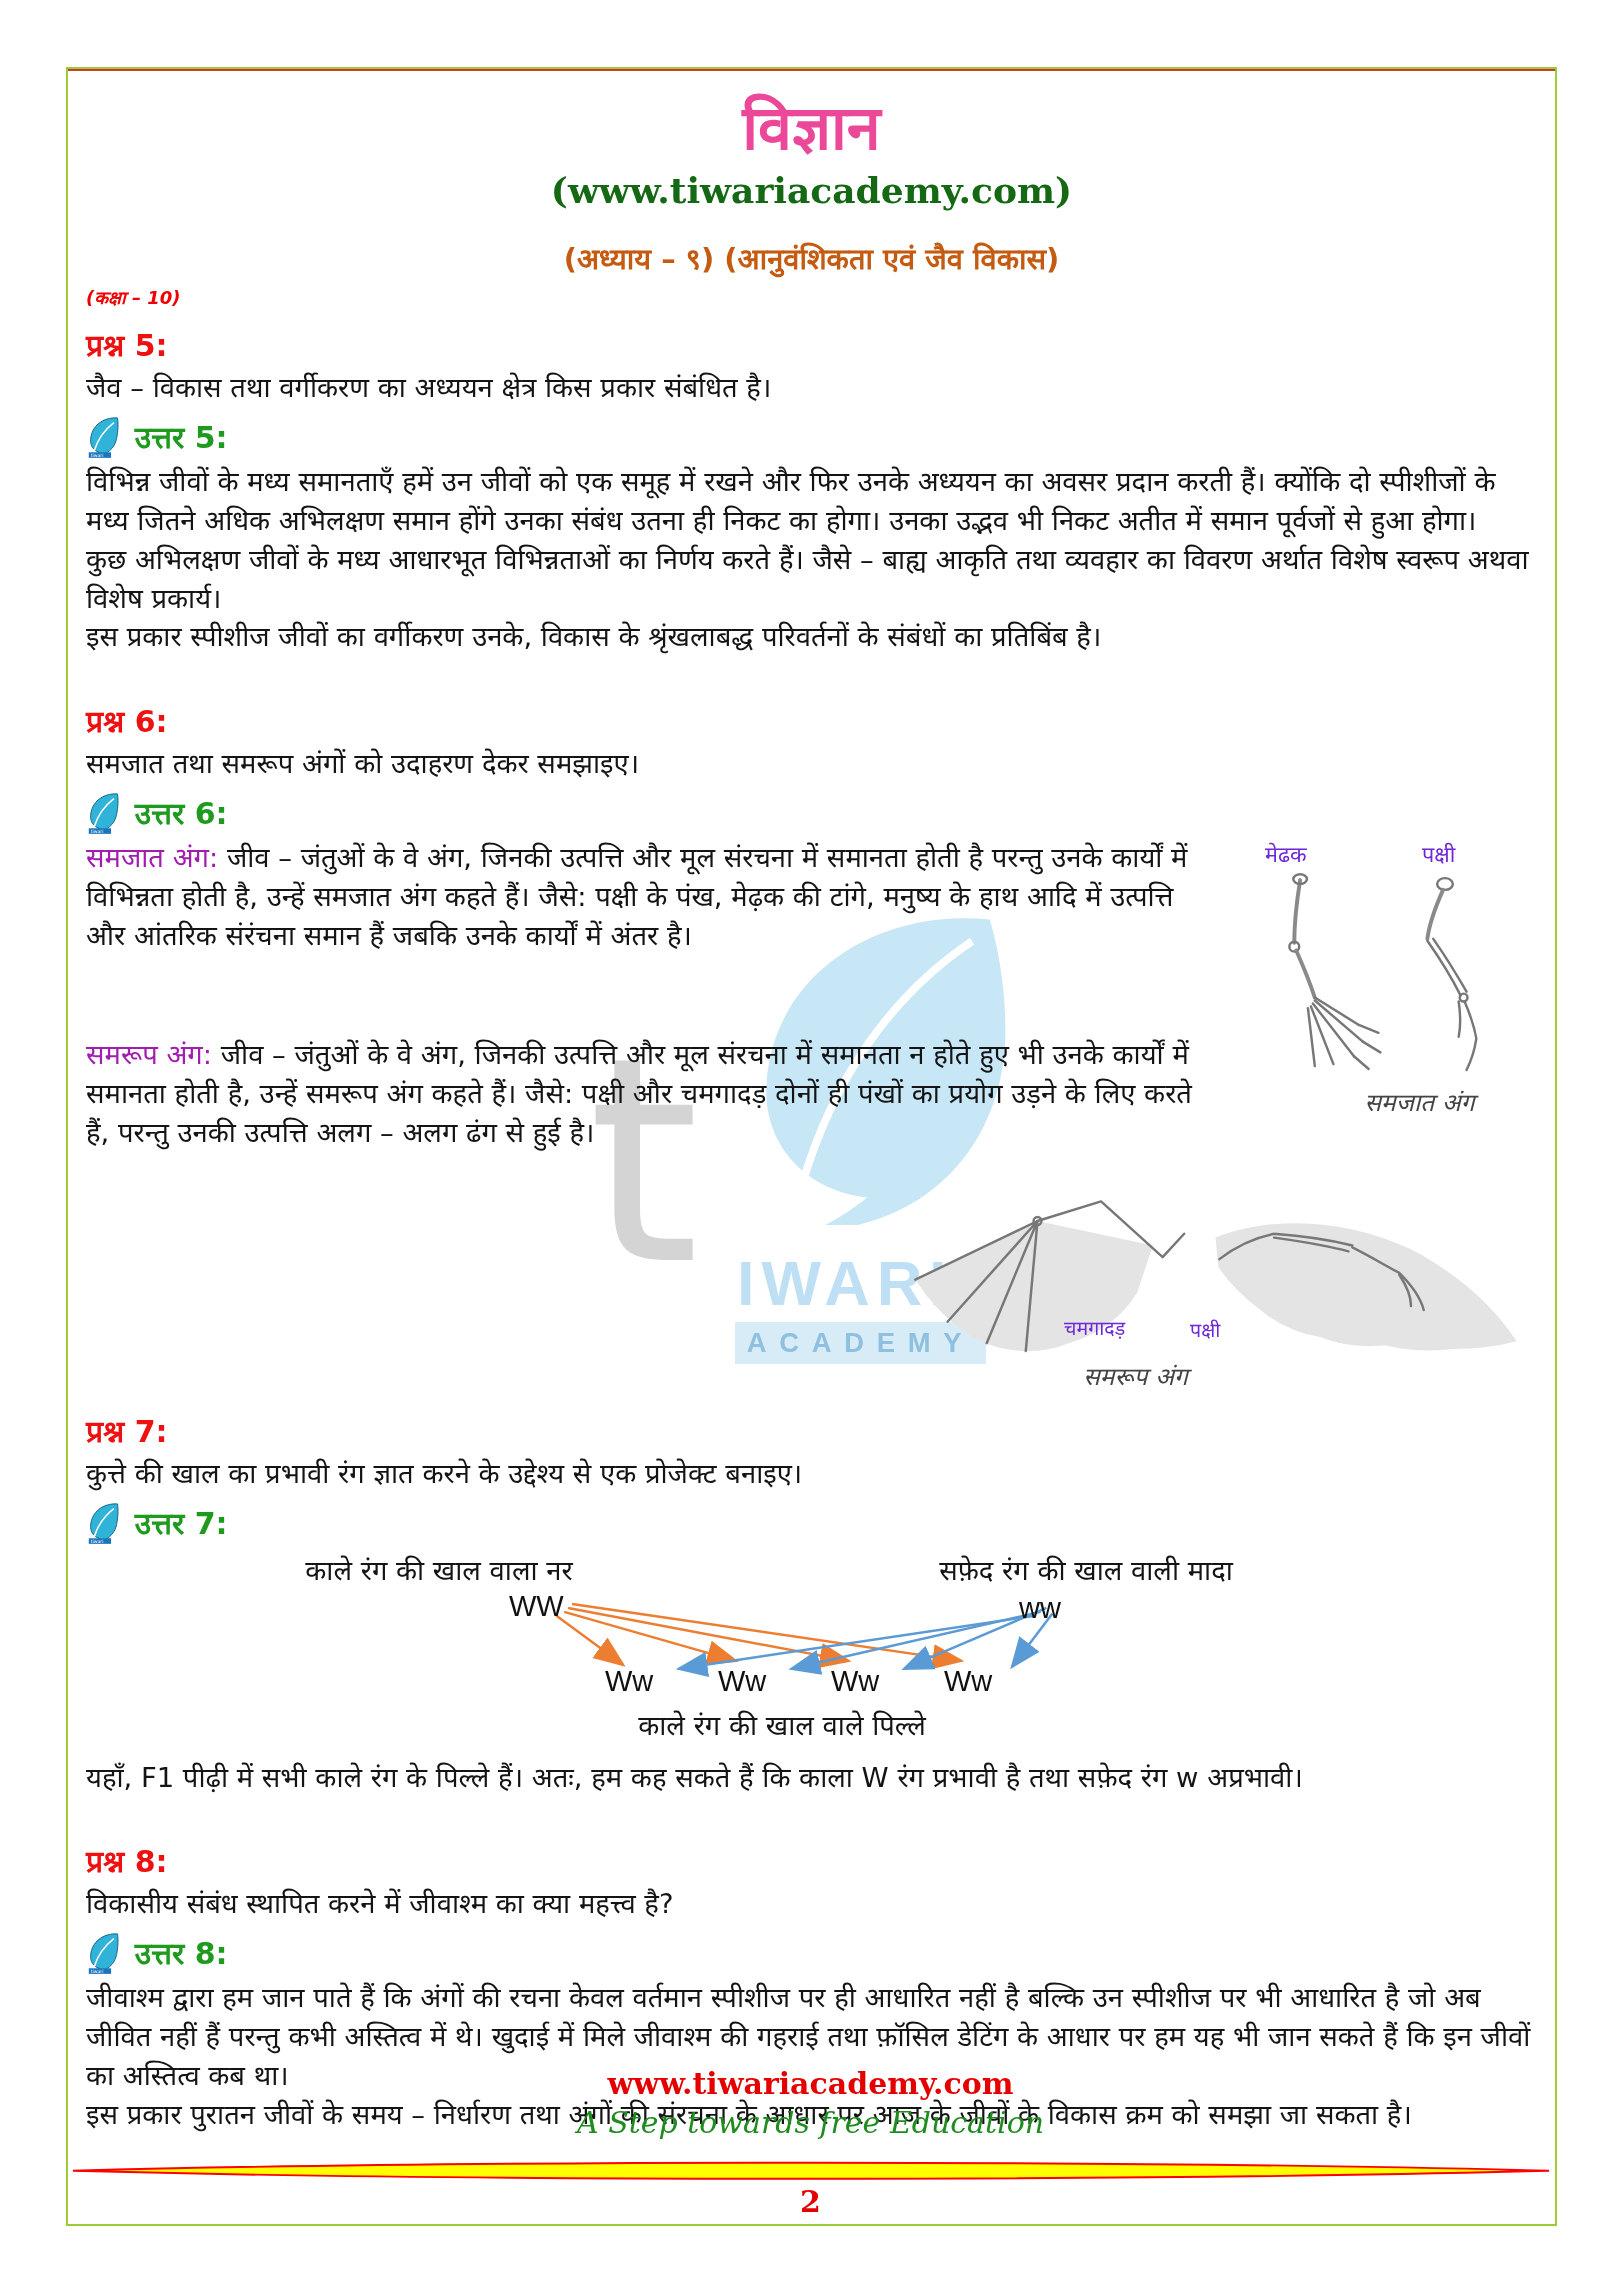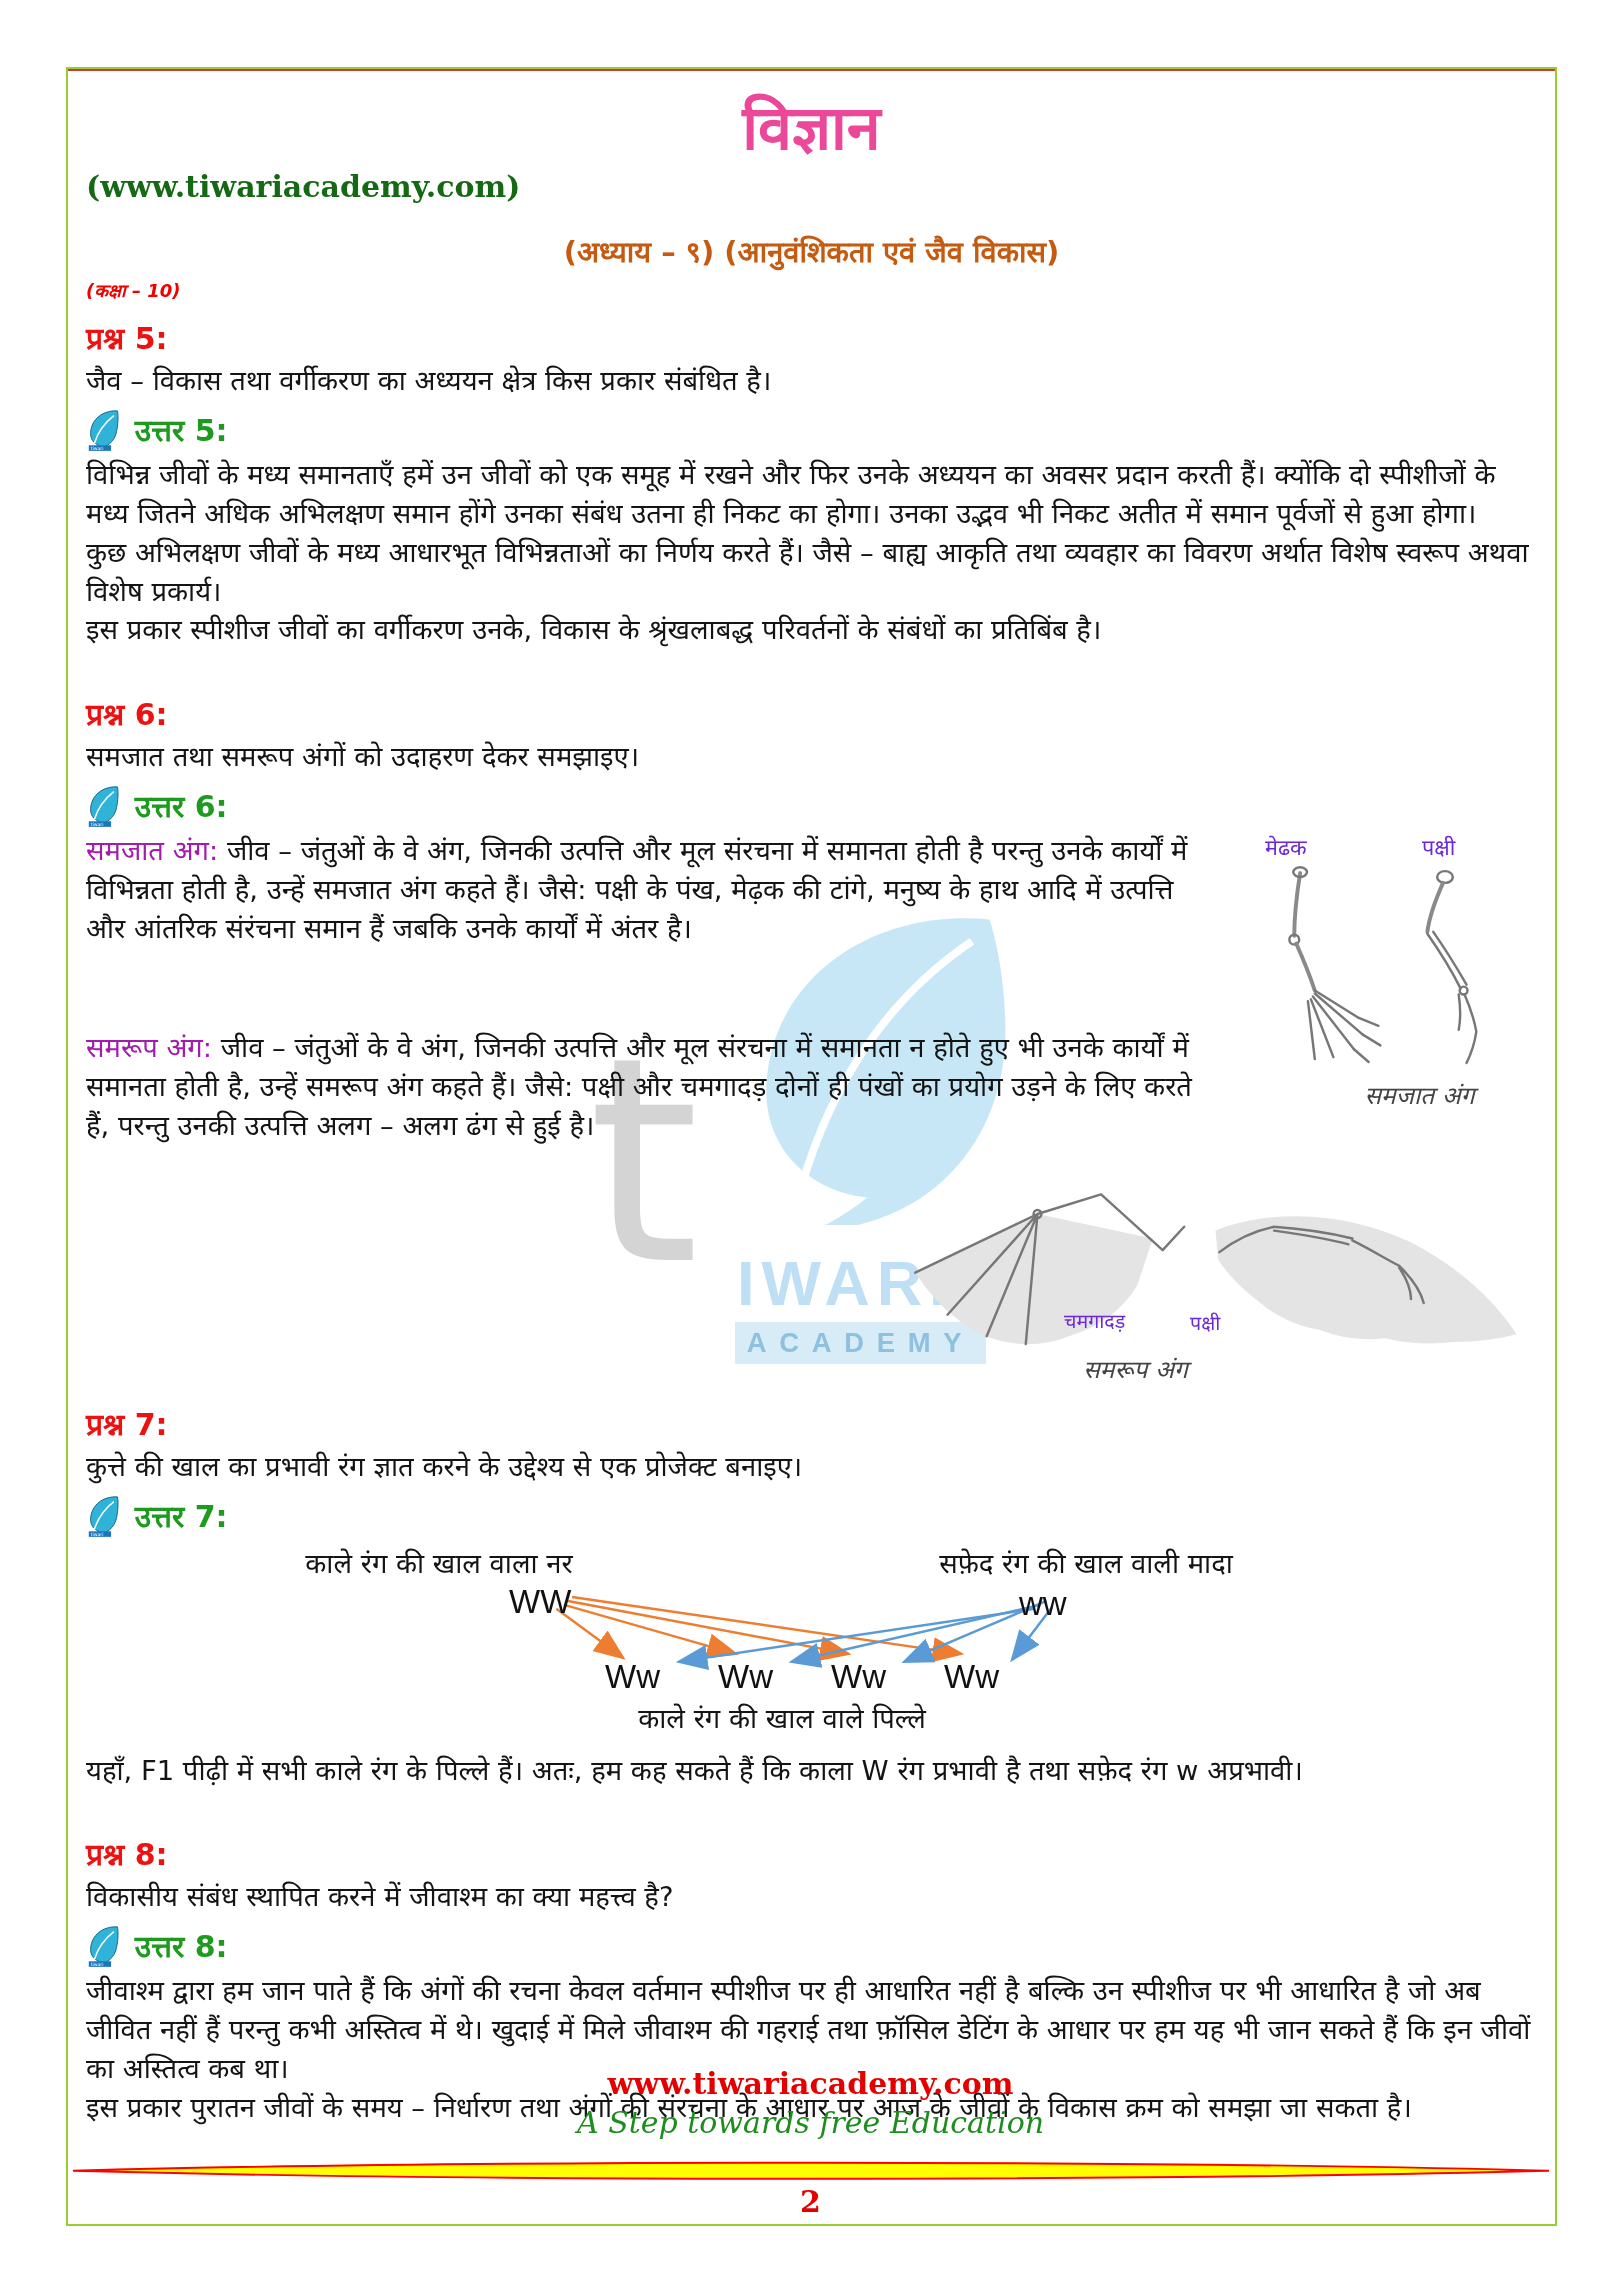--- a/index.html
+++ b/index.html
@@ -35,21 +35,21 @@
   .wm-academy {
     position:absolute; left:147px; top:420px; font-size:27.4px; font-weight:bold;
     color:#8FC0DF; background:#D8ECF8; letter-spacing:12.7px; padding:4.9px 11.8px;
     font-family:"Liberation Sans", sans-serif;
   }
 
   .content { position:absolute; left:86px; top:76px; width:1451px; z-index:2; }
 
   
   .title   { text-align:center; color:#ec4899; font-size:61px; font-weight:bold; margin-top:7.8px; }
-  .site    { color:#156915; font-size:30px; font-weight:bold; font-family:"DejaVu Serif", serif; margin-top:2px; }
+  .site    { text-align:center; color:#156915; font-size:36px; font-weight:bold; font-family:"DejaVu Serif", serif; margin-top:2px; }
   .chapter { text-align:center; color:#C55A11; font-size:29px; font-weight:bold; margin-top:27px; }
   .klass   { text-align:left; color:#F00000; font-size:18px; font-weight:bold; margin-top:7.8px; margin-bottom:5.9px;font-style:italic; }
 
   
   section.qa { clear:both; }
   .q-label { font-size:30px; font-weight:bold; color:#EE1111; margin-top:43px; margin-bottom:3.9px; }
   .q-label.first { margin-top:15.7px; }
   p, .q-text { font-size:27.4px; line-height:1.42; color:#141414; }
   .a-head  { display:flex; align-items:center; gap:9.8px; margin:5.9px 0 3.9px;text-align:right; }
   .a-label { font-size:30px; font-weight:bold; color:#1E9B1E; }
@@ -76,21 +76,21 @@
   }
   .cap1 { left:88px; bottom:0; width:235px; }
   .cap2 { left:118px; bottom:17.6px; width:255px; }
 
   
   .cross { position:relative; width:1078px; height:208px; margin:5.9px 0 0 147px; font-size:27.4px; }
   .cross .arrows { position:absolute; left:0; top:0; width:1078px; height:208px; }
   .parent-label { position:absolute; top:0; width:412px; text-align:center; }
   .p-male { left:0; }
   .p-female { left:647px; }
-  .geno { position:absolute; font-size:33px; font-family:"Liberation Sans", sans-serif; color:#111; }
+  .geno { position:absolute; font-size:29px; font-family:"Liberation Sans", sans-serif; color:#111; }
   .g-WW { left:276px; top:39px; }
   .g-ww { left:786px; top:41px; }
   .g-o1 { left:372px; top:114px; }
   .g-o2 { left:485px; top:114px; }
   .g-o3 { left:598px; top:114px; }
   .g-o4 { left:711px; top:114px; }
   .off-caption { position:absolute; left:294px; top:155px; width:510px; text-align:center; }
 
   
   .f-url, .f-tag, .f-page { position:absolute; left:0; width:100%; text-align:center; z-index:3; }

